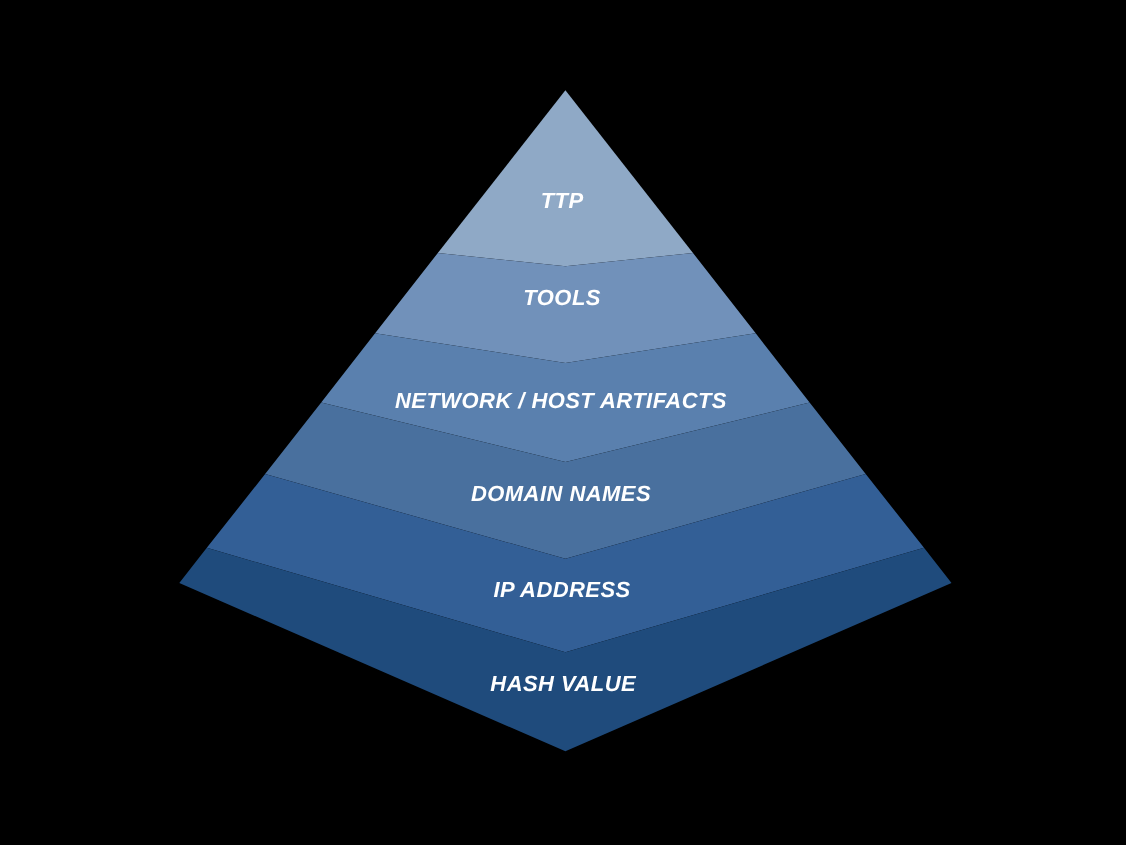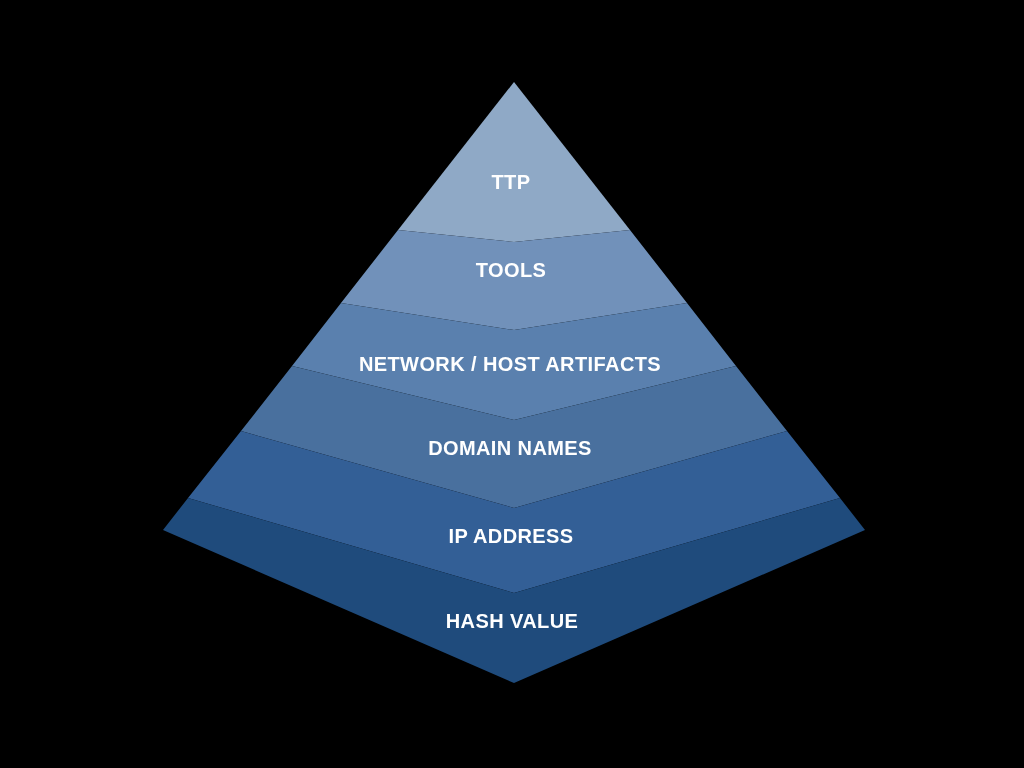--- a/index.html
+++ b/index.html
@@ -8,20 +8,21 @@
     width: 1024px;
     height: 768px;
     background: #000000;
     overflow: hidden;
     font-family: "Liberation Sans", sans-serif;
   }
   .stage {
     position: relative;
     width: 932px;
     height: 768px;
+    font-style: italic;
   }
   svg.pyramid {
     position: absolute;
     left: 0;
     top: 0;
   }
   svg.pyramid text {
     font-family: "Liberation Sans", "DejaVu Sans", sans-serif;
     font-weight: bold;
     font-size: 20px;

